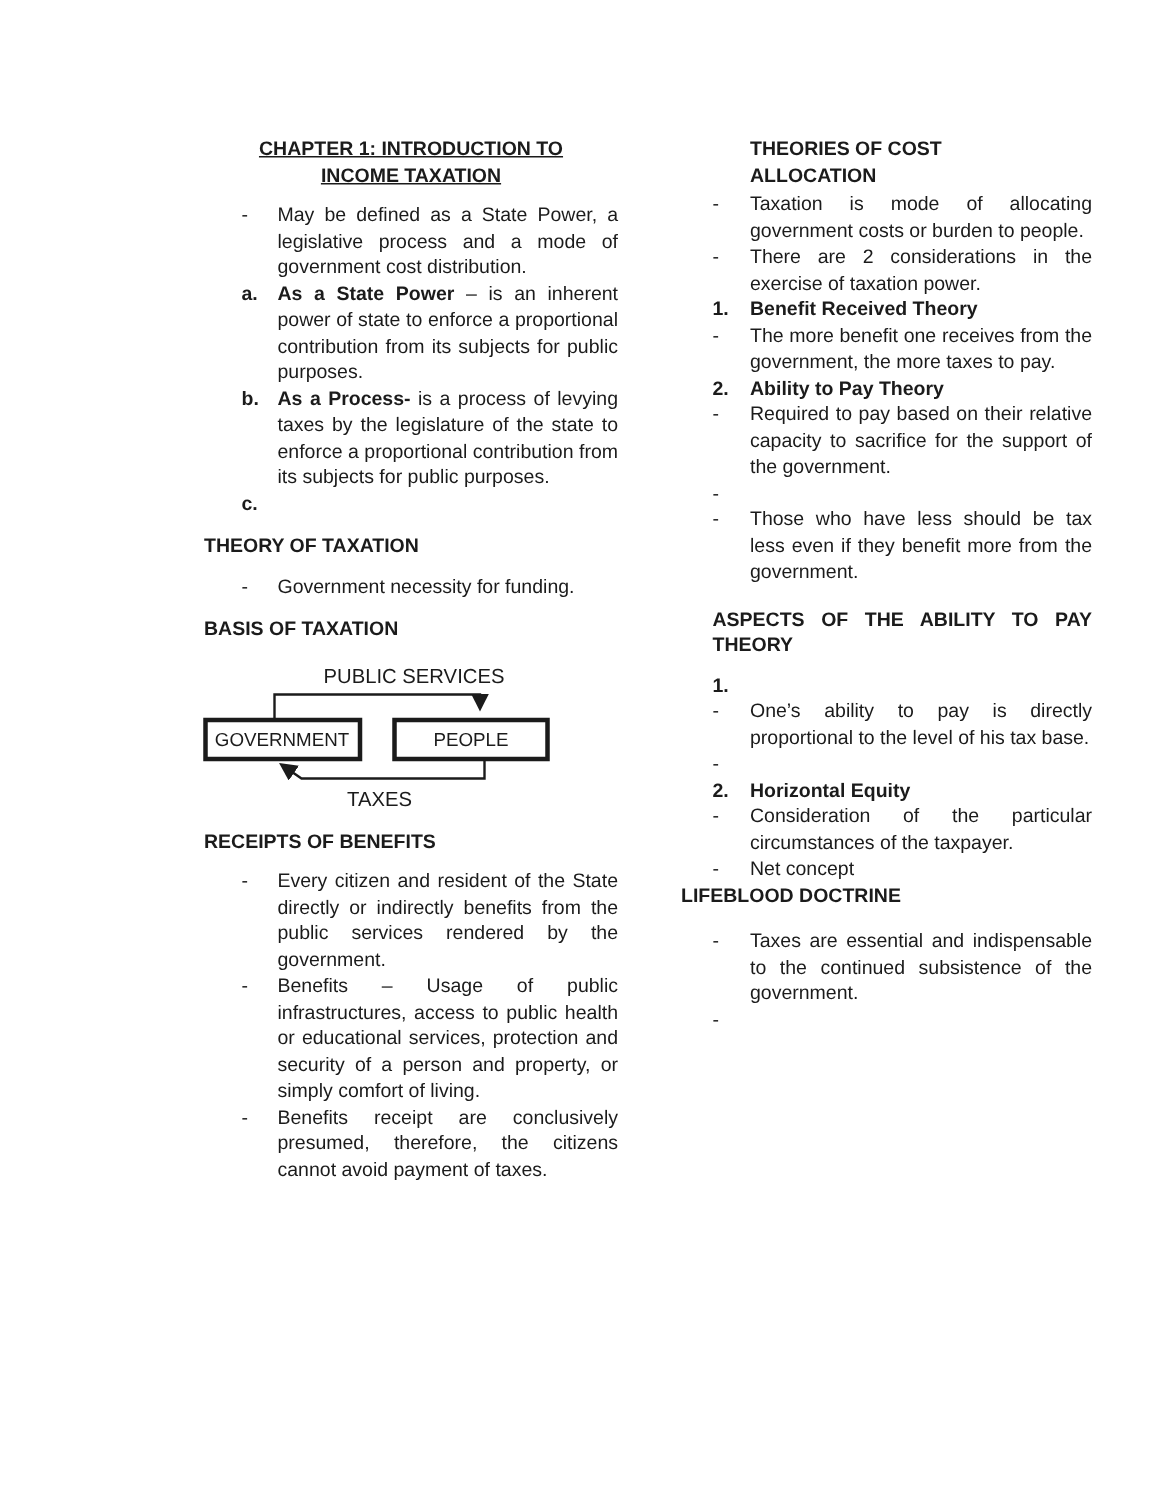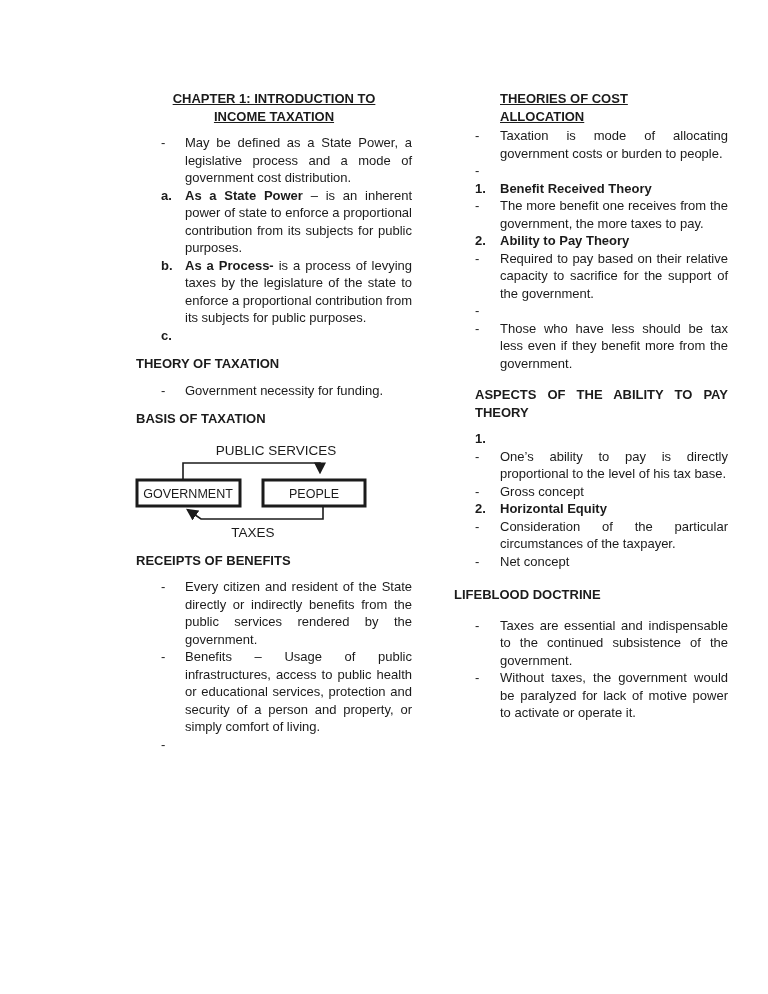--- a/index.html
+++ b/index.html
@@ -13,23 +13,23 @@
   .cols { display: flex; box-sizing: border-box; padding: 90px 0 0 88px; }
   .col-left  { width: 276px; flex: none; margin-right: 42px; }
   .col-right { width: 274px; flex: none; }
 
   .title {
     width: 232px; margin: 0 auto 9px auto;
     font-size: 13px; font-weight: bold; text-align: center;
     text-decoration: underline;
   }
   .h { font-weight: bold; margin: 11px 0 9px 0; }
-  .h-theories  { font-weight: bold; margin: 0 0 2px 46px; width: 175px; text-decoration: underline; }
+  .h-theories  { font-weight: bold; margin: 0 0 2px 46px; width: 175px; }
   .h-aspects   { font-weight: bold; margin: 14px 0 9px 21px; text-align: justify; }
-  .h-lifeblood { font-weight: bold; margin: 16px 0 13px 0; }
+  .h-lifeblood { font-weight: bold; margin: 0 0 13px 0; }
 
   .li { display: flex; }
   .col-left  .li { padding-left: 25px; }
   .col-right .li { padding-left: 21px; }
   .mk { flex: none; width: 24px; }
   .col-right .mk { width: 25px; }
   .mk.b { font-weight: bold; }
   .tx { flex: 1; text-align: justify; }
   .tx.rag { text-align: left; }
   .lead { font-weight: bold; text-align: center; }
@@ -97,34 +97,36 @@
       <div class="li">
         <span class="mk">-</span>
         <div class="tx">Every citizen and resident of the State directly or indirectly benefits from the public services rendered by the government.</div>
       </div>
       <div class="li">
         <span class="mk">-</span>
         <div class="tx">Benefits – Usage of public infrastructures, access to public health or educational services, protection and security of a person and property, or simply comfort of living.</div>
       </div>
       <div class="li">
         <span class="mk">-</span>
+        <div class="tx">Benefits receipt are conclusively presumed, therefore, the citizens cannot avoid payment of taxes.</div>
       </div>
 
     </div>
 
     <div class="col-right">
 
       <div class="h-theories">THEORIES OF COST ALLOCATION</div>
 
       <div class="li">
         <span class="mk">-</span>
         <div class="tx">Taxation is mode of allocating government costs or burden to people.</div>
       </div>
       <div class="li">
         <span class="mk">-</span>
+        <div class="tx">There are 2 considerations in the exercise of taxation power.</div>
       </div>
       <div class="li">
         <span class="mk b">1.</span>
         <div class="tx rag"><span class="lead">Benefit Received Theory</span></div>
       </div>
       <div class="li">
         <span class="mk">-</span>
         <div class="tx">The more benefit one receives from the government, the more taxes to pay.</div>
       </div>
       <div class="li">
@@ -147,21 +149,20 @@
 
       <div class="li">
         <span class="mk b">1.</span>
       </div>
       <div class="li">
         <span class="mk">-</span>
         <div class="tx">One’s ability to pay is directly proportional to the level of his tax base.</div>
       </div>
       <div class="li">
         <span class="mk">-</span>
-        <div class="tx rag">Gross concept</div>
       </div>
       <div class="li">
         <span class="mk b">2.</span>
         <div class="tx rag"><span class="lead">Horizontal Equity</span></div>
       </div>
       <div class="li">
         <span class="mk">-</span>
         <div class="tx">Consideration of the particular circumstances of the taxpayer.</div>
       </div>
       <div class="li">
@@ -170,18 +171,17 @@
       </div>
 
       <div class="h-lifeblood">LIFEBLOOD DOCTRINE</div>
 
       <div class="li">
         <span class="mk">-</span>
         <div class="tx">Taxes are essential and indispensable to the continued subsistence of the government.</div>
       </div>
       <div class="li">
         <span class="mk">-</span>
-        <div class="tx">Without taxes, the government would be paralyzed for lack of motive power to activate or operate it.</div>
       </div>
 
     </div>
   </div>
 </div>
 
 </body></html>

